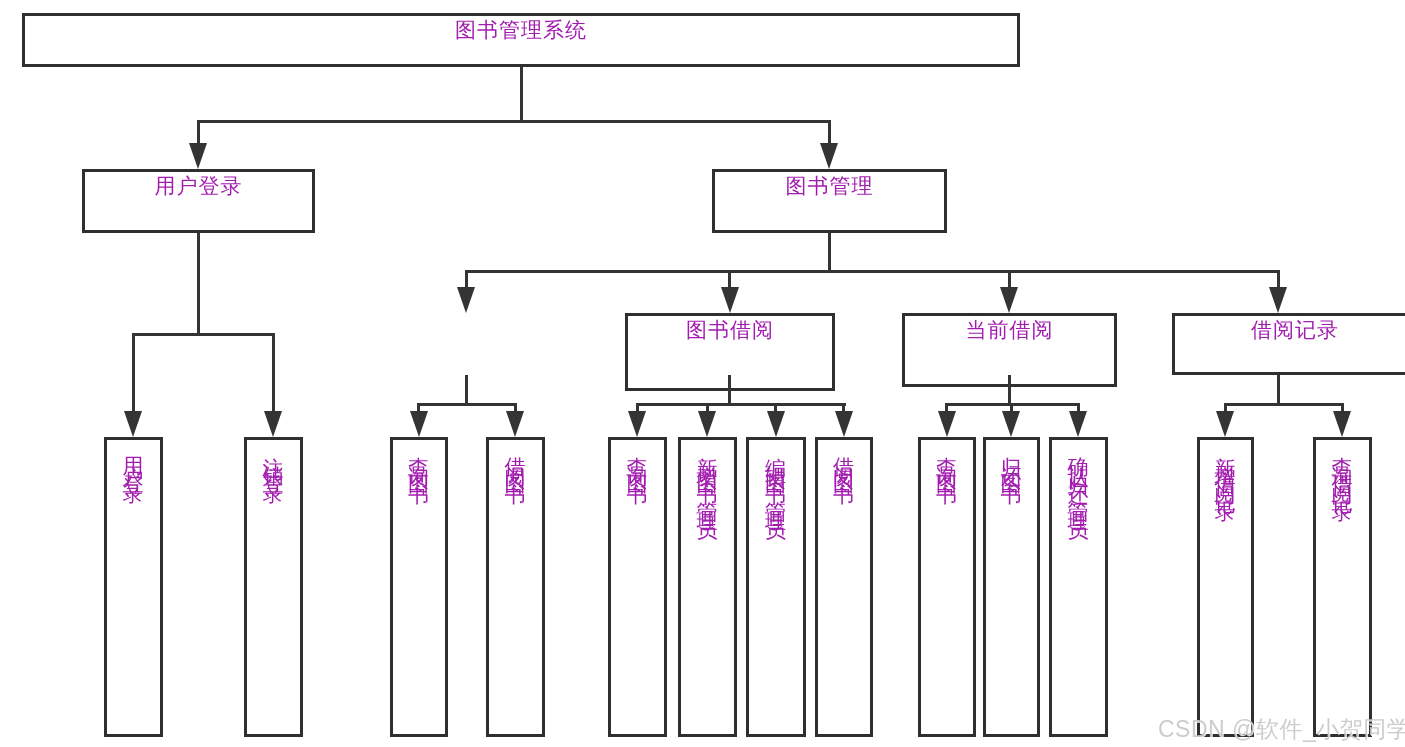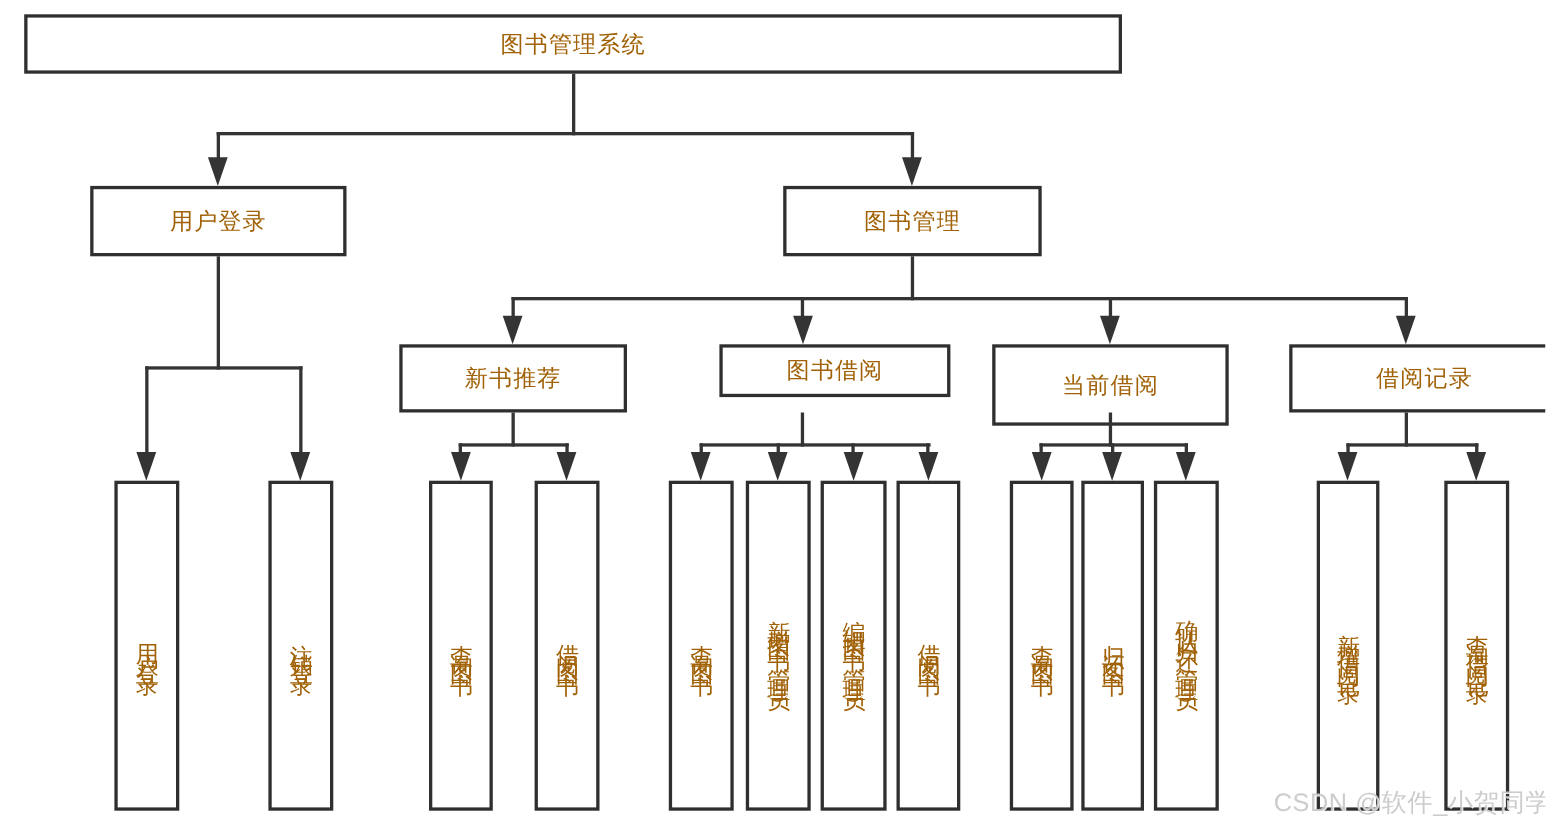--- a/index.html
+++ b/index.html
@@ -2,22 +2,22 @@
 <html><head>
 <meta charset="utf-8">
 <style>
   html,body{margin:0;padding:0;background:#ffffff;}
   .canvas{
     position:relative;width:1405px;height:747px;background:#ffffff;overflow:hidden;
     font-family:"Liberation Sans","DejaVu Sans",sans-serif;
   }
   .box{
     position:absolute;background:#ffffff;border:3px solid #2f2f2f;box-sizing:border-box;
-    display:flex;align-items:center;justify-content:center;
-    color:#a16207;font-size:21px;letter-spacing:1px;
+    display:flex;align-items:flex-start;justify-content:center;
+    color:#a21caf;font-size:21px;letter-spacing:1px;
   }
   .box .lbl{white-space:nowrap;}
   .leaf .lbl{
     writing-mode:vertical-rl;text-orientation:mixed;
     letter-spacing:9px;white-space:normal;line-height:1;
   }
   .vl{position:absolute;width:3px;background:#343434;}
   .hl{position:absolute;height:3px;background:#343434;}
   .ar{
     position:absolute;width:0;height:0;
@@ -65,24 +65,21 @@
   <div class="hl" style="left:465px;top:270px;width:815px"></div>
   <div class="vl" style="left:465px;top:270px;height:19px"></div>
   <div class="vl" style="left:728px;top:270px;height:19px"></div>
   <div class="vl" style="left:1008px;top:270px;height:19px"></div>
   <div class="vl" style="left:1277px;top:270px;height:19px"></div>
   <div class="ar" style="left:457px;top:287px"></div>
   <div class="ar" style="left:721px;top:287px"></div>
   <div class="ar" style="left:1000px;top:287px"></div>
   <div class="ar" style="left:1269px;top:287px"></div>
 
-  <div class="box" style="left:363px;top:313px;width:207px;height:62px">
-    <span class="lbl">新书推荐</span>
-  </div>
-  <div class="box" style="left:654px;top:313px;width:210px;height:48px">
+  <div class="box" style="left:625px;top:313px;width:210px;height:78px">
     <span class="lbl">图书借阅</span>
   </div>
   <div class="box" style="left:902px;top:313px;width:215px;height:74px">
     <span class="lbl">当前借阅</span>
   </div>
   <div class="box" style="left:1172px;top:313px;width:246px;height:62px">
     <span class="lbl">借阅记录</span>
   </div>
 
   <div class="vl" style="left:465px;top:375px;height:31px"></div>

